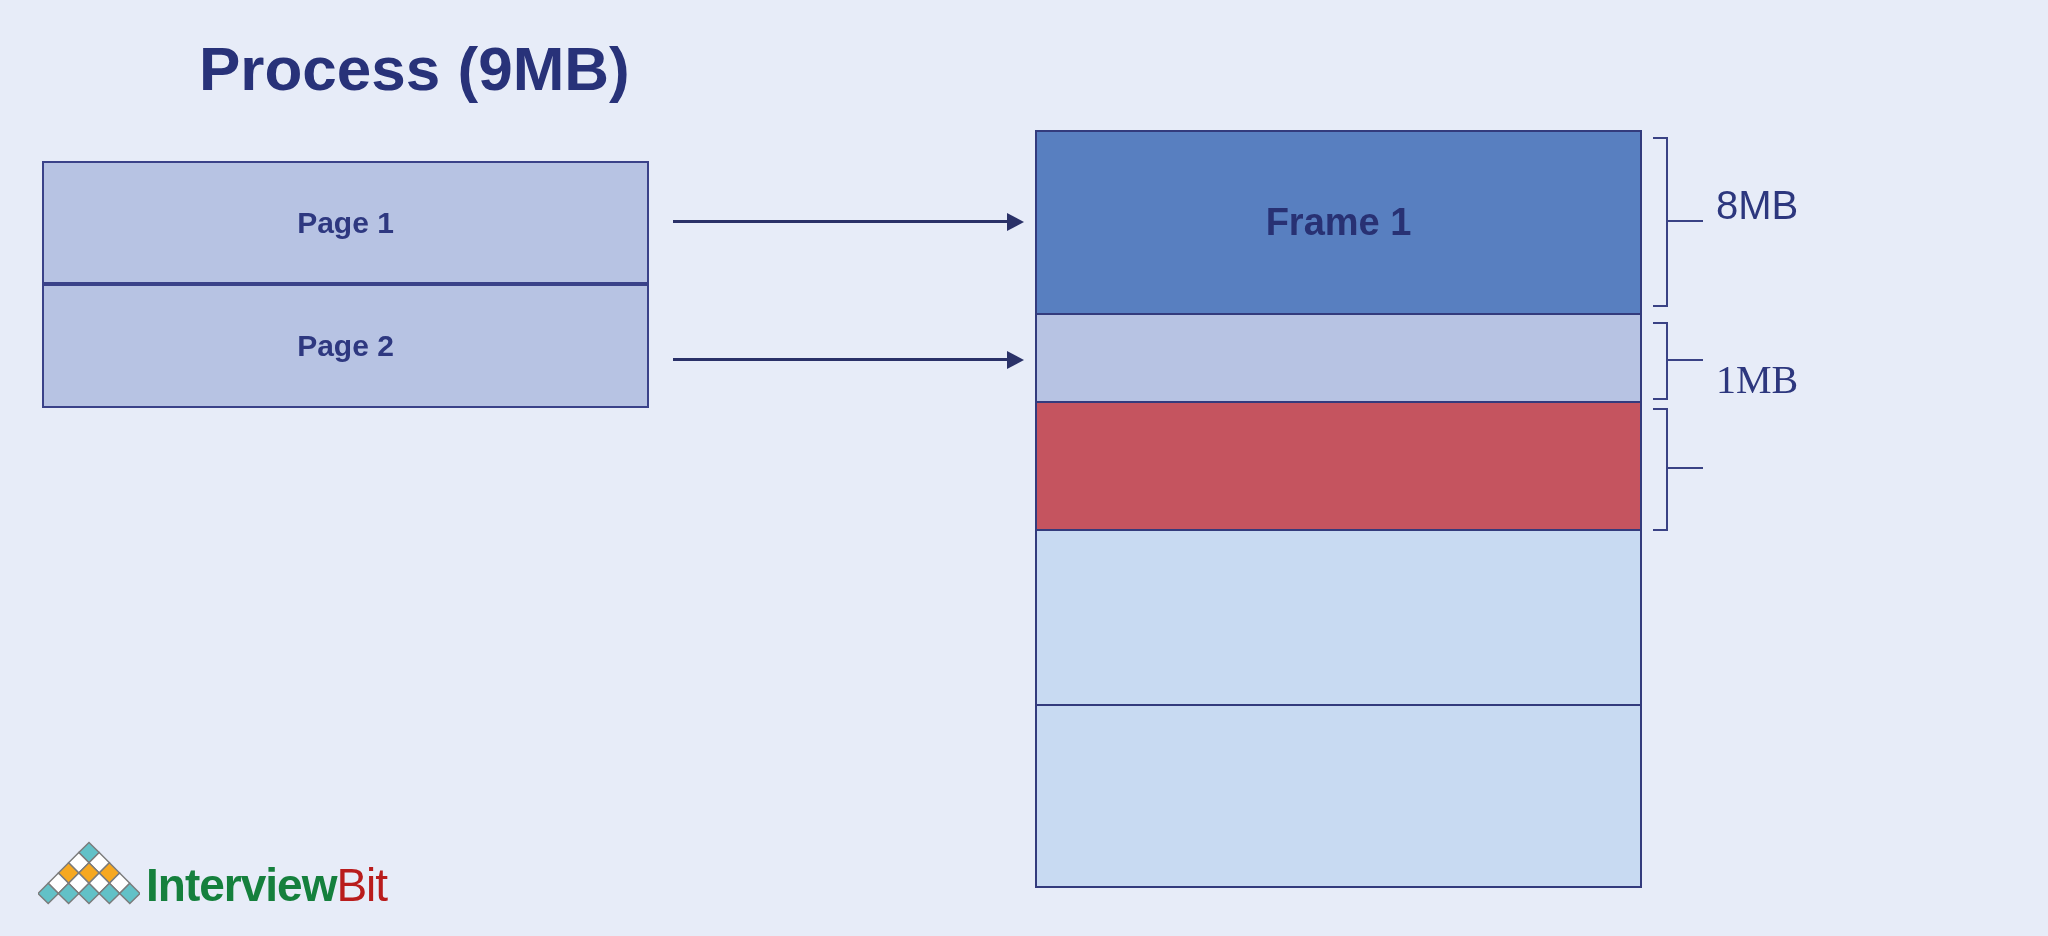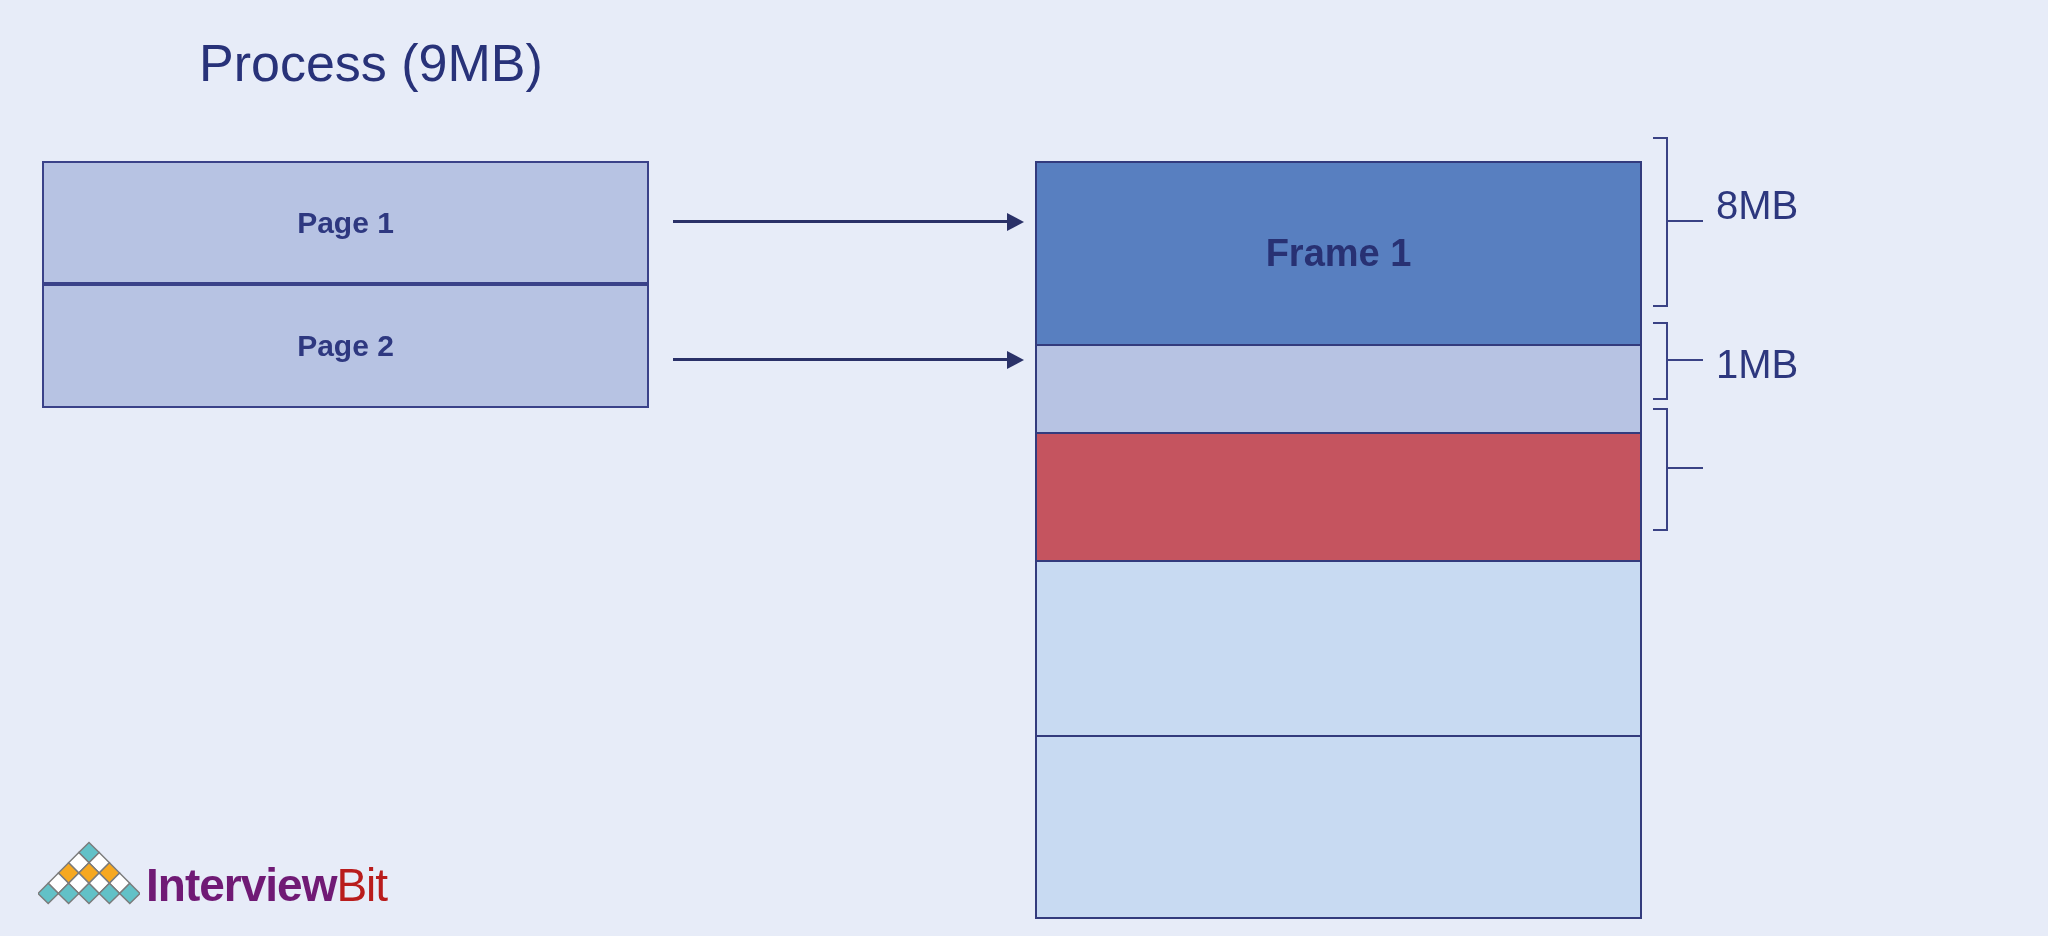--- a/index.html
+++ b/index.html
@@ -6,21 +6,21 @@
   body{
     width:2048px;height:936px;
     background:#E7ECF8;
     font-family:"Liberation Sans","DejaVu Sans",sans-serif;
     position:relative;overflow:hidden;
   }
   .canvas{position:absolute;inset:0;width:2048px;height:936px;}
 
   .diagram-title{
     position:absolute;left:199px;top:33px;
-    font-size:52px;font-weight:400;color:#283279;
+    font-size:62px;font-weight:700;color:#283279;
     letter-spacing:0px;white-space:nowrap;
   }
 
   
   .page-stack{position:absolute;left:42px;top:161px;width:607px;}
   .page-box{
     box-sizing:border-box;width:607px;
     background:#B7C3E3;border:2px solid #3A4289;
     display:flex;align-items:center;justify-content:center;
   }
@@ -42,21 +42,21 @@
   .arrow2 .arrow-head{left:1007px;top:351px;}
 
   
   .memory-stack{position:absolute;left:1035px;top:130px;width:607px;}
   .mem-box{
     box-sizing:border-box;width:607px;
     border:2px solid #333B7D;
     display:flex;align-items:center;justify-content:center;
   }
   .mem-box + .mem-box{margin-top:-2px;}
-  .mem-frame1{height:185px;background:#587FC0;margin-top:31px;}
+  .mem-frame1{height:185px;background:#587FC0;}
   .mem-1mb{height:90px;background:#B7C3E3;}
   .mem-free{height:130px;background:#C5545F;}
   .mem-empty-a{height:177px;background:#C8DAF2;}
   .mem-empty-b{height:184px;background:#C8DAF2;}
   .frame-label{font-size:38px;font-weight:700;color:#283173;}
 
   
   .bracket{position:absolute;}
   .bracket .v{position:absolute;width:2px;background:#3A4285;left:13px;top:0;}
   .bracket .cap{position:absolute;height:2px;width:13px;background:#3A4285;left:0;}
@@ -72,31 +72,31 @@
   .bracket-7mb{left:1653px;top:408px;width:50px;height:123px;}
   .bracket-7mb .v{height:123px;}
   .bracket-7mb .tick{top:59px;}
 
   .size-label{
     position:absolute;left:1716px;
     font-size:40px;font-weight:400;color:#2D377E;
     transform:translateY(-52%);white-space:nowrap;
   }
   .size-label.l8{top:206px;}
-  .size-label.l1{top:365px;}
+  .size-label.l1{top:380px;font-family:Liberation Serif, serif;}
   .size-label.l7{top:468px;}
 
   
   .logo{position:absolute;left:38px;top:841px;height:70px;}
   .logo-pyramid{position:absolute;left:0;top:0;width:102px;height:64px;}
   .logo-text{
     position:absolute;left:108px;top:21px;
     font-size:46px;line-height:46px;white-space:nowrap;letter-spacing:-1px;
   }
-  .logo-bold{font-weight:700;color:#701a75;}
+  .logo-bold{font-weight:700;color:#15803d;}
   .logo-light{font-weight:400;color:#b91c1c;}
 </style>
 </head>
 <body>
 
 <div class="canvas">
 
   <div class="diagram-title">Process (9MB)</div>
 
   <div class="page-stack">

